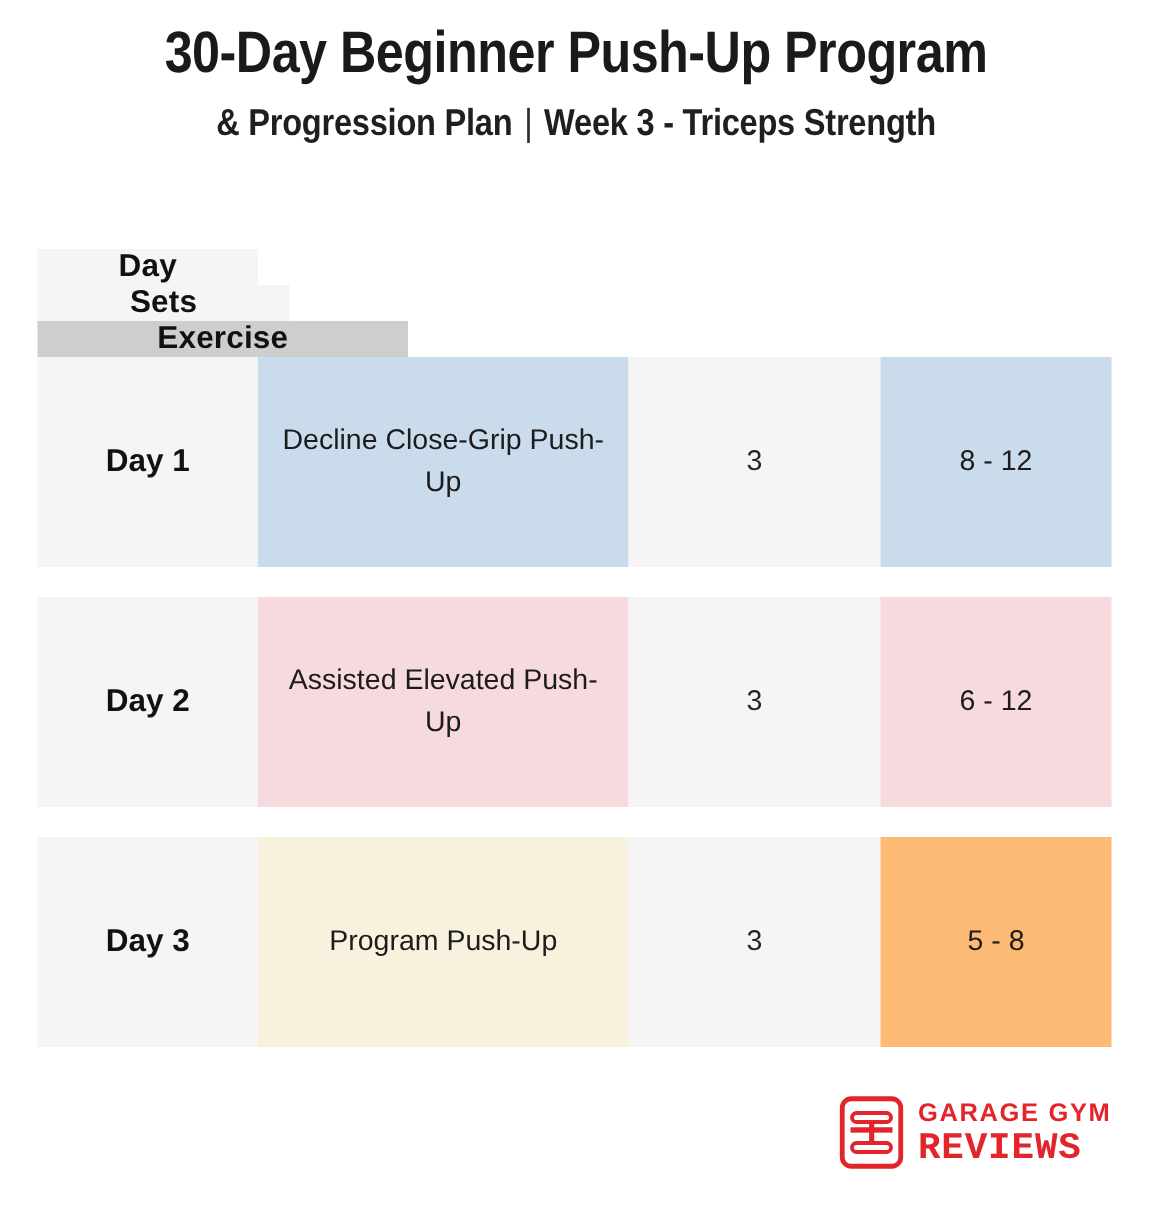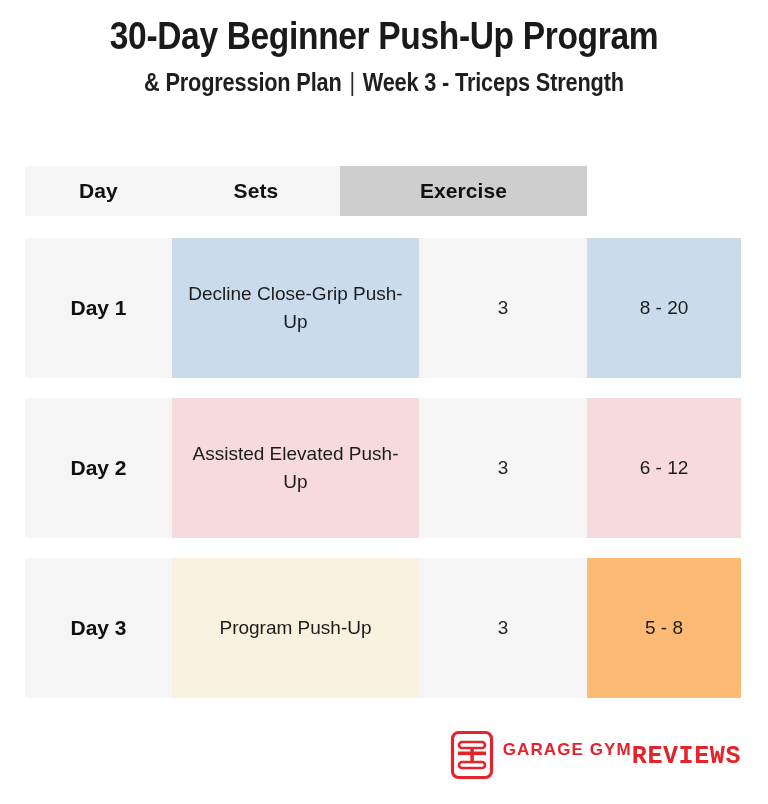--- a/index.html
+++ b/index.html
@@ -56,20 +56,21 @@
     top: 166px;
     width: 716px;
   }
   .row {
     display: flex;
     width: 100%;
   }
   .header-row {
     height: 50px;
     margin-bottom: 22px;
+    flex-direction: column;
   }
   .body-row {
     height: 140px;
     margin-bottom: 20px;
   }
   .cell {
     display: flex;
     align-items: center;
     justify-content: center;
     text-align: center;
@@ -127,21 +128,21 @@
     align-items: center;
     gap: 9px;
   }
   .logo-mark {
     width: 44px;
     height: 50px;
     flex: none;
   }
   .logo-words {
     display: flex;
-    flex-direction: row;
+    flex-direction: column;
     justify-content: center;
     line-height: 1;
   }
   .logo-line1 {
     font-family: "Liberation Sans Narrow", "Liberation Sans", sans-serif;
     font-size: 17px;
     font-weight: 700;
     letter-spacing: 1.1px;
     color: #e3242b;
   }
@@ -169,21 +170,21 @@
   <div class="row header-row">
     <div class="cell col-day">Day</div>
     <div class="cell col-sets">Sets</div>
     <div class="cell col-ex">Exercise</div>
   </div>
 
   <div class="row body-row">
     <div class="cell col-day">Day 1</div>
     <div class="cell col-ex" style="background: rgb(202, 220, 236);">Decline Close-Grip Push-Up</div>
     <div class="cell col-sets">3</div>
-    <div class="cell col-reps" style="background: rgb(202, 220, 236);">8 - 20</div>
+    <div class="cell col-reps" style="background: rgb(202, 220, 236);">8 - 12</div>
   </div>
 
   <div class="row body-row">
     <div class="cell col-day">Day 2</div>
     <div class="cell col-ex" style="background: rgb(246, 218, 222);">Assisted Elevated Push-Up</div>
     <div class="cell col-sets">3</div>
     <div class="cell col-reps" style="background: rgb(246, 218, 222);">6 - 12</div>
   </div>
 
   <div class="row body-row">

